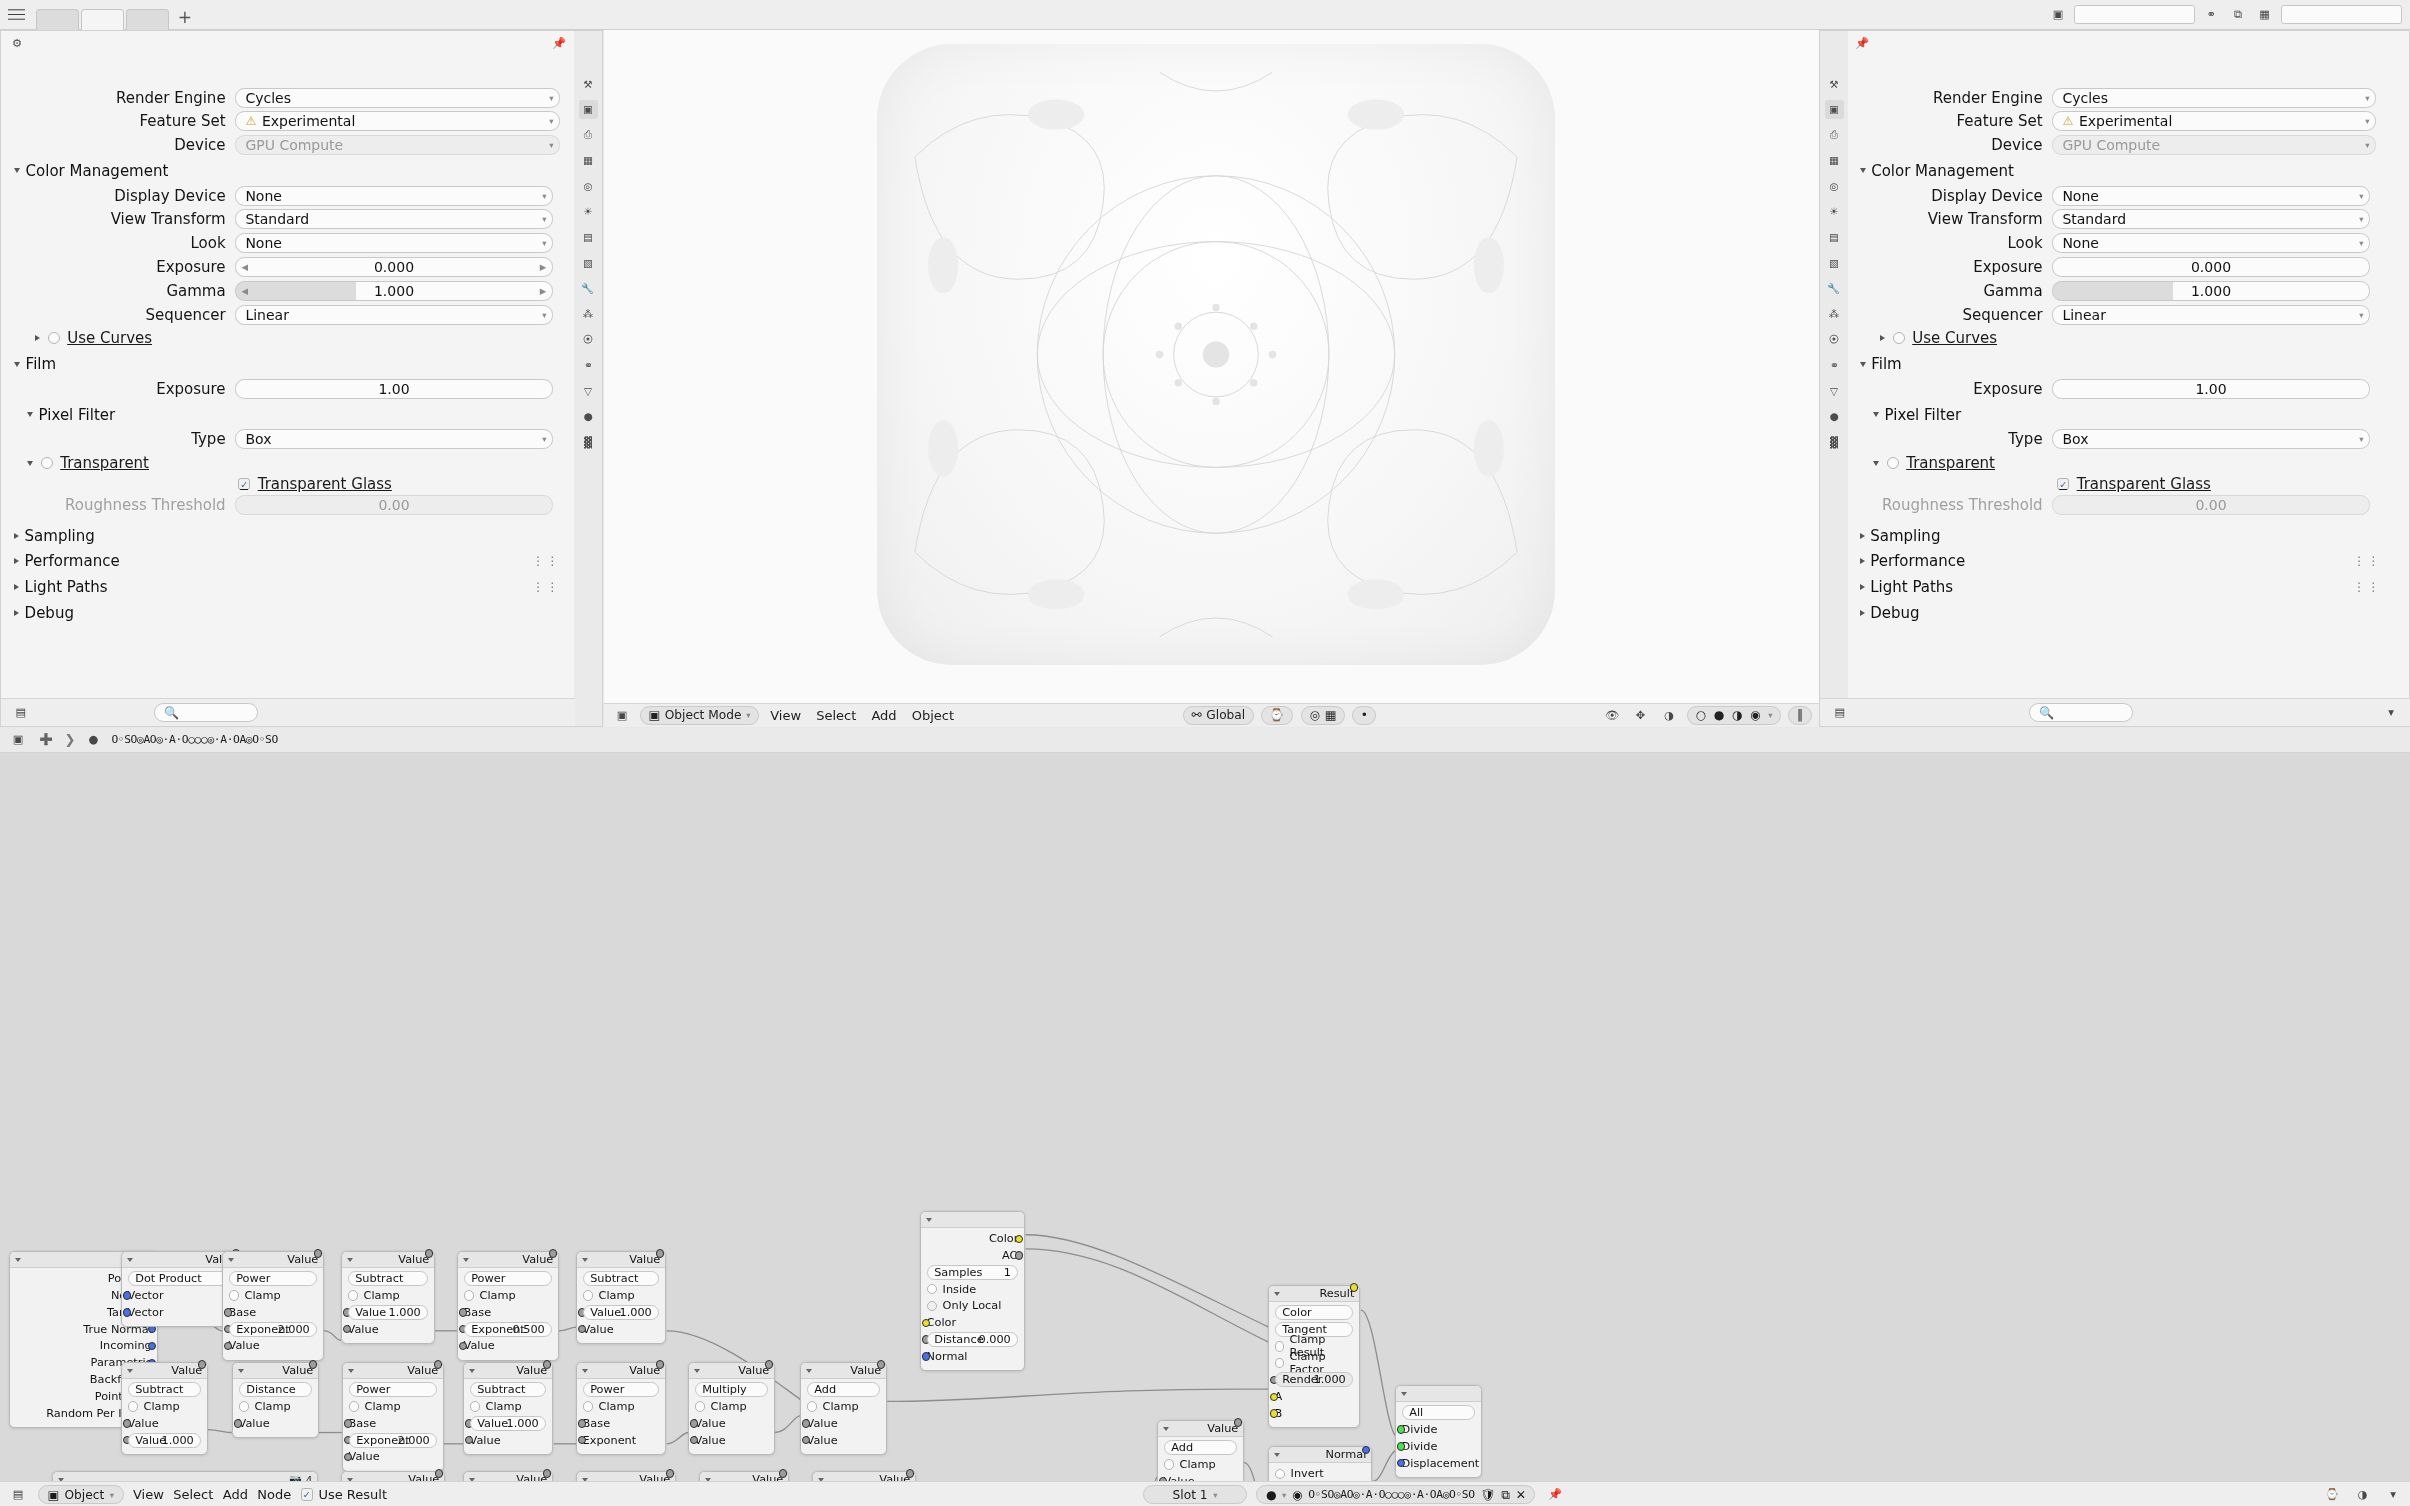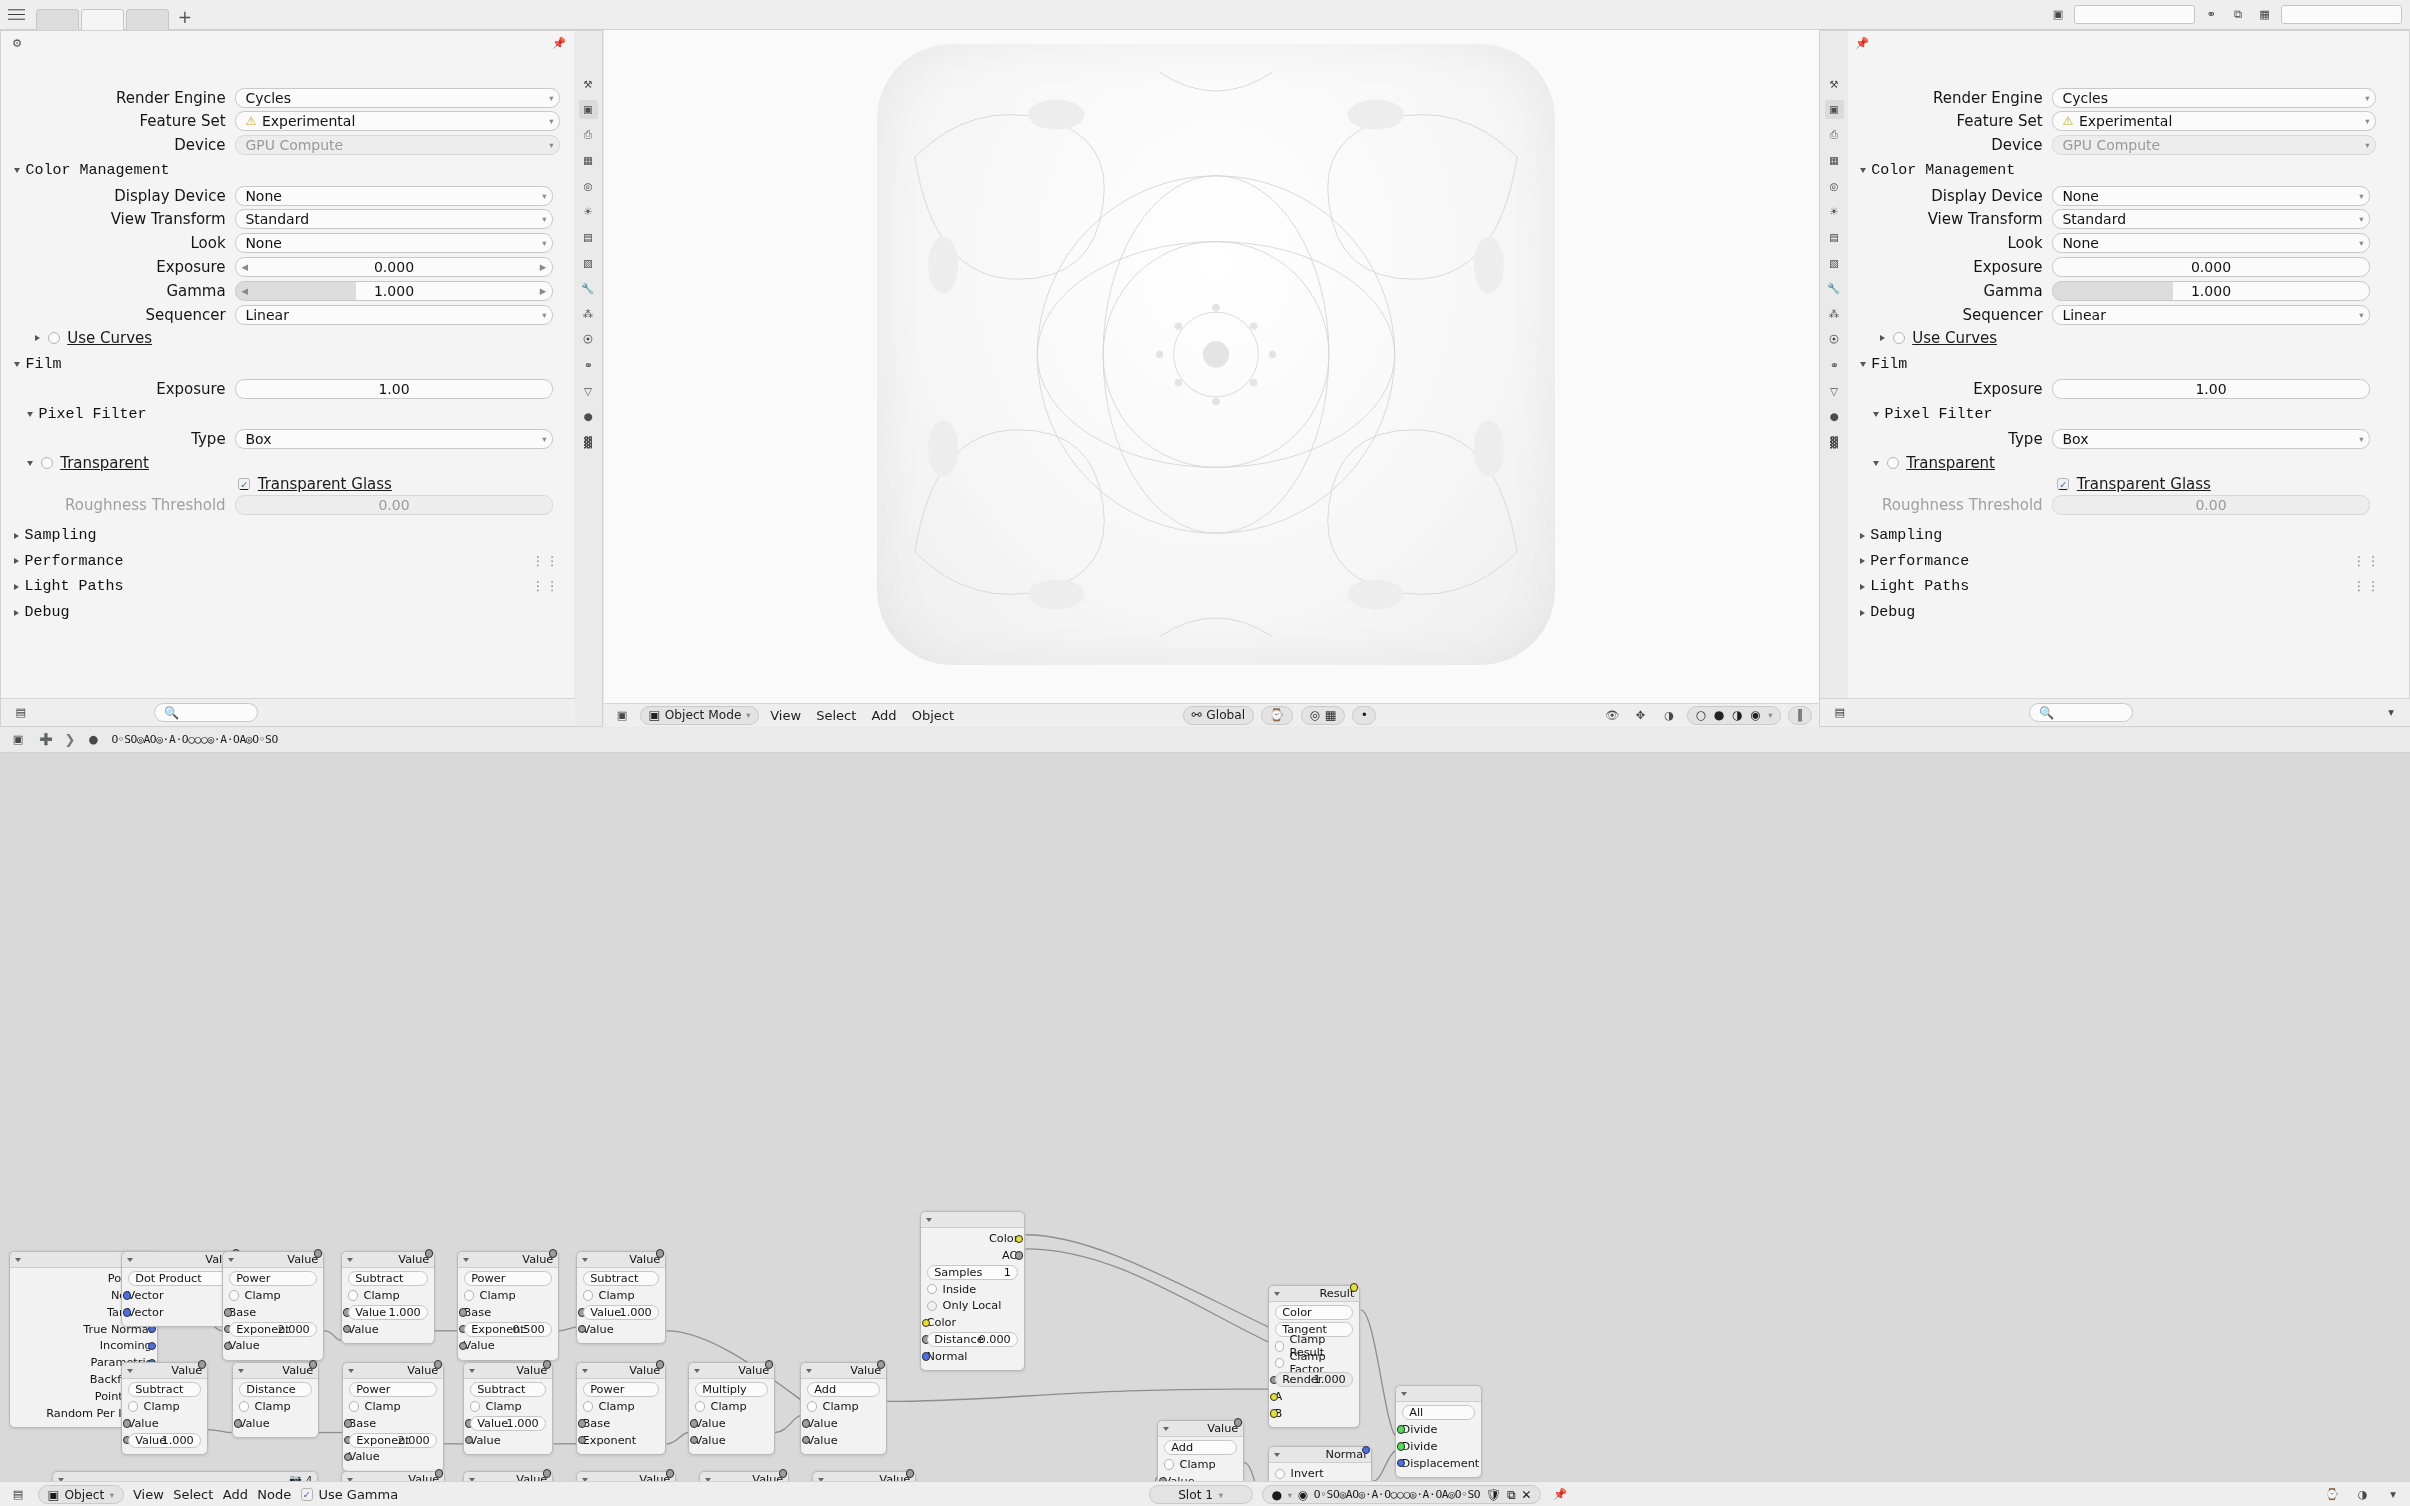--- a/index.html
+++ b/index.html
@@ -71,21 +71,21 @@
     display: flex; align-items: center; padding: 0 9.4px; font-size: 14px; color: #121212;
     position: relative;
   }
   .prop-field.disabled { background: #ededed; color: #9a9a9a; border-color: #d8d8d8; }
   .prop-field .caretR { position: absolute; right: 5.6px; color: #8a8a8a; font-size: 8.5px; }
   .prop-field .caretL { position: absolute; left: 5.6px; color: #8a8a8a; font-size: 8.5px; }
   .prop-field.center { justify-content: center; }
   .prop-field .warn { color: #c9a227; margin-right: 5.6px; font-size: 12.2px; }
   .section-head {
     display: flex; align-items: center; gap: 5.6px; font-size: 15px; color: #111;
-    height: 21px; margin: 4.7px 0 3.8px 0; font-family: Liberation Mono, monospace;
+    height: 21px; margin: 4.7px 0 3.8px 0;
   }
   .tri { width: 0; height: 0; border-left: 5.6px solid #555; border-top: 3.8px solid transparent; border-bottom: 3.8px solid transparent; }
   .tri.down { border: none; width: 0; height: 0; border-top: 5.6px solid #555; border-left: 3.8px solid transparent; border-right: 3.8px solid transparent; }
   .check-row { display: flex; align-items: center; gap: 7.5px; height: 21px; font-size: 15px; text-decoration: underline; }
   .radio { width: 12.2px; height: 12.2px; border-radius: 50%; border: 0.9px solid #b4b4b4; background: #fbfbfb; }
   .cbox { width: 12.2px; height: 12.2px; border-radius: 2.8px; border: 0.9px solid #b4b4b4; background: #fbfbfb; display:flex;align-items:center;justify-content:center;color:#3a5fa0;font-size:9.4px;}
   .cbox.on { background: #f0f0f0; }
 
   
   .viewport { position: absolute; background: #fafafa; overflow: hidden; }
@@ -1381,21 +1381,21 @@
         <span>▣</span>
         <span>Object</span>
         <span style="color:#8a8a8a;font-size:8.5px;">▾</span>
       </div>
       <span>View</span>
       <span>Select</span>
       <span>Add</span>
       <span>Node</span>
       <span style="display:flex;align-items:center;gap:5.6px;">
         <span class="cbox on">✓</span>
-        <span>Use Gamma</span>
+        <span>Use Result</span>
       </span>
       <div style="flex:1"></div>
       <div class="bb-pill" style="width:104px; justify-content:center;">
         <span>Slot 1</span>
         <span style="color:#8a8a8a;font-size:8.5px;">▾</span>
       </div>
       <div class="bb-pill">
         <span>●</span>
         <span style="color:#8a8a8a;font-size:8.5px;">▾</span>
         <span>◉</span>

